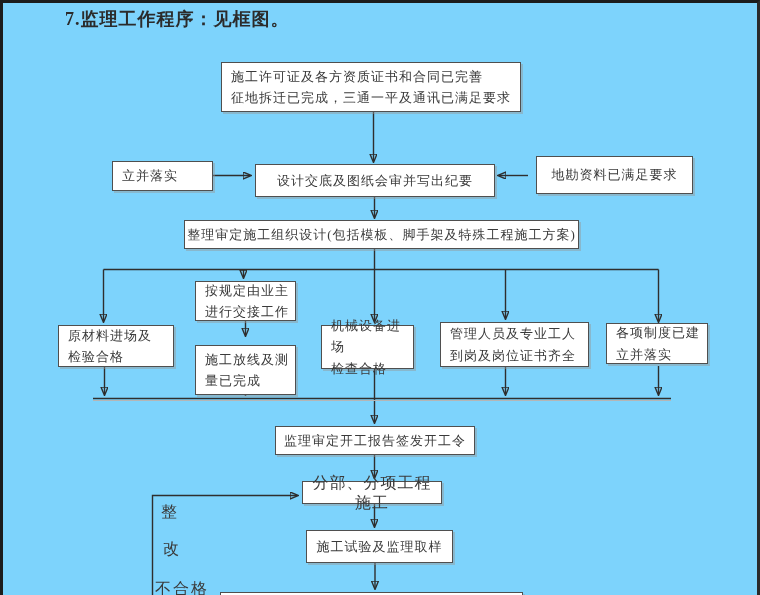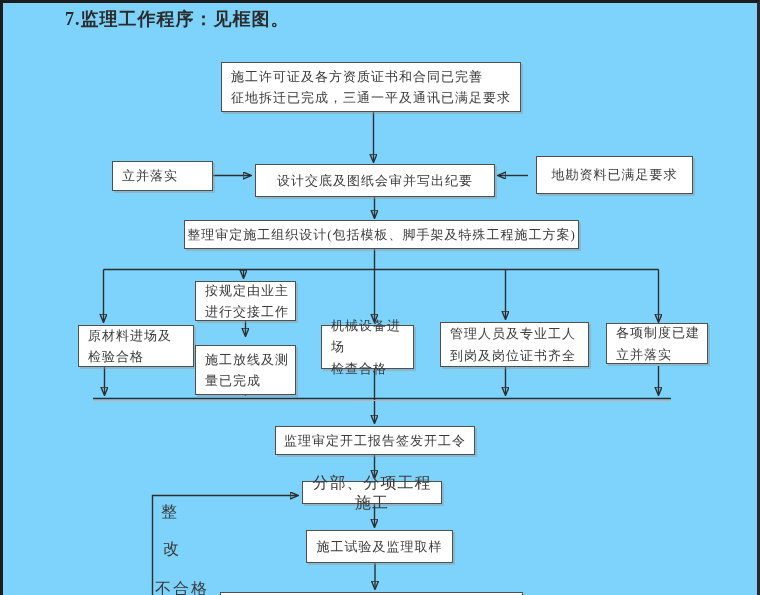--- a/index.html
+++ b/index.html
@@ -118,21 +118,21 @@
   </div>
 
   <div class="node align-center" style="left:525px;top:153px;width:157px;height:38px;margin-left:8px;">
     <div class="node-label">地勘资料已满足要求</div>
   </div>
 
   <div class="node align-center" style="left:181px;top:217px;width:395px;height:29px;">
     <div class="node-label">整理审定施工组织设计(包括模板、脚手架及特殊工程施工方案)</div>
   </div>
 
-  <div class="node align-left" style="left:55px;top:322px;width:116px;height:42px;margin-left:20px;">
+  <div class="node align-left" style="left:55px;top:322px;width:116px;height:42px;">
     <div class="node-label">原材料进场及
 检验合格</div>
   </div>
 
   <div class="node align-left" style="left:192px;top:278px;width:101px;height:40px;">
     <div class="node-label">按规定由业主
 进行交接工作</div>
   </div>
 
   <div class="node align-left" style="left:192px;top:336px;width:101px;height:50px;margin-top:6px;">

